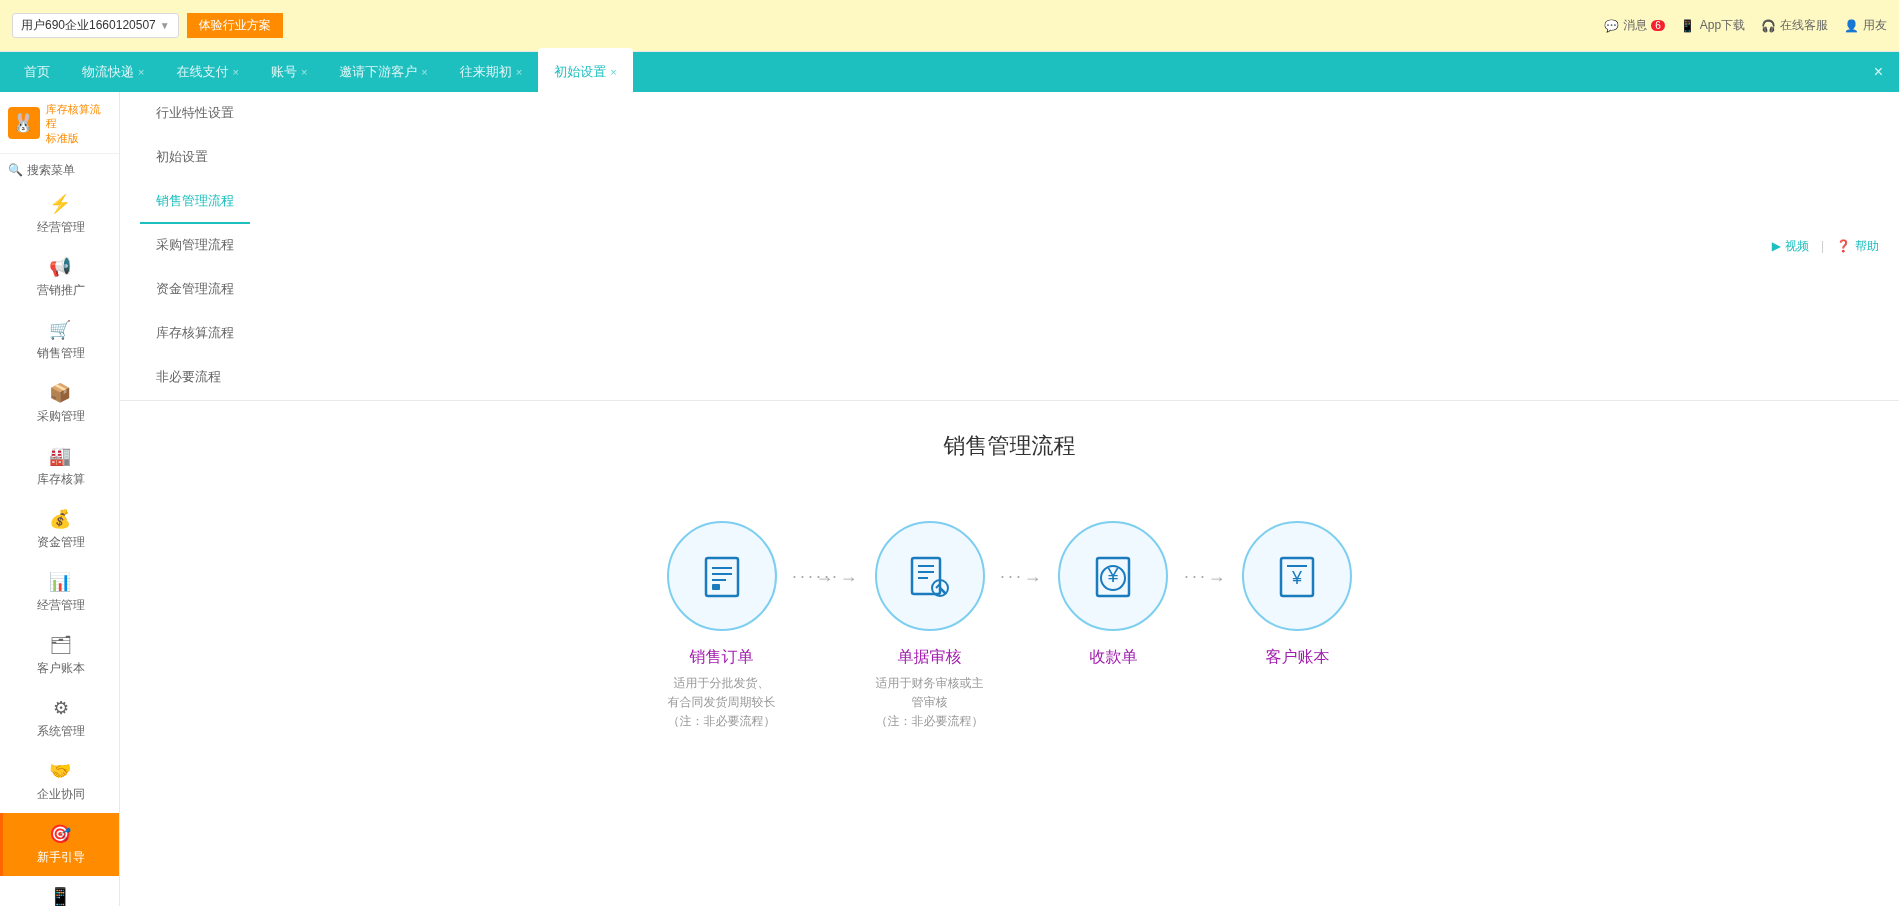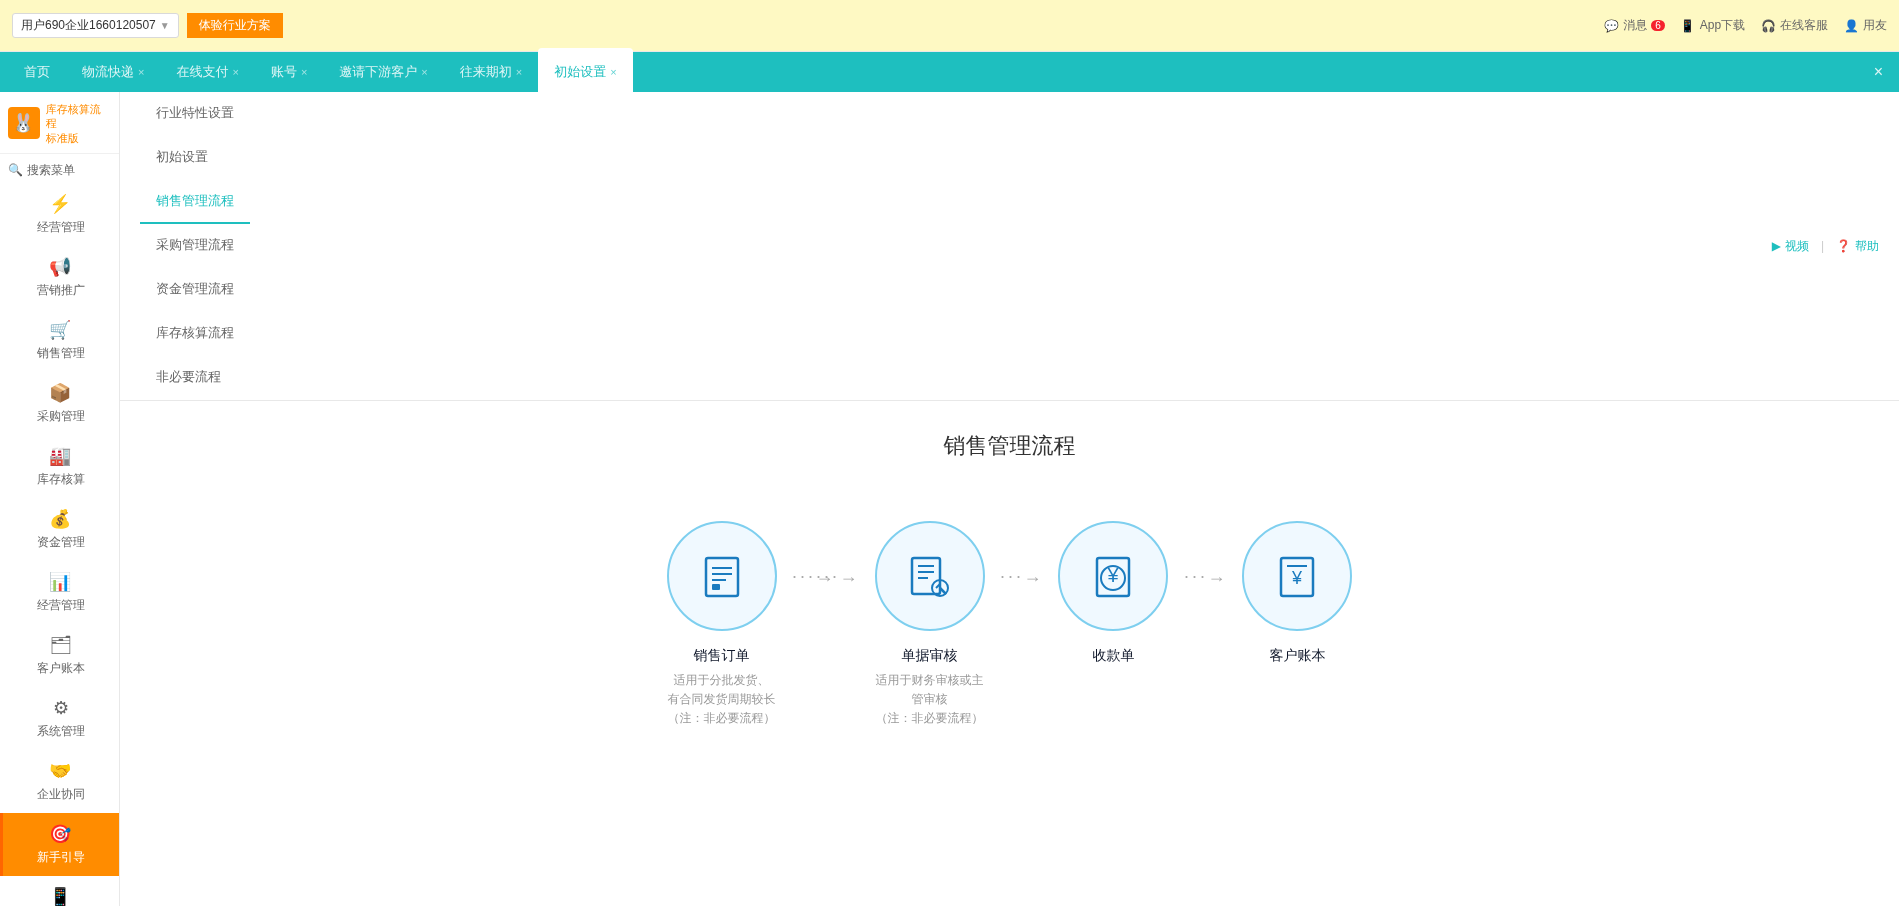--- a/index.html
+++ b/index.html
@@ -150,21 +150,21 @@
     .process-circle {
       width: 110px; height: 110px;
       border-radius: 50%;
       border: 2px solid #7ecfef;
       background: #f0f9ff;
       display: flex; align-items: center; justify-content: center;
       margin-bottom: 16px;
       font-size: 40px;
       color: #1a7bbf;
     }
-    .process-name { font-size: 14px; color: #0f172a; font-weight: 500; margin-bottom: 6px; text-align: right; }
+    .process-name { font-size: 16px; color: #a21caf; font-weight: 500; margin-bottom: 6px; text-align: right; }
     .process-desc { font-size: 12px; color: #999; text-align: center; line-height: 1.6; }
     .process-arrow {
       display: flex; align-items: center;
       padding-top: 45px;
       color: #aaa; font-size: 20px;
       margin: 0 -10px;
     }
   </style>
 </head>
 <body>

